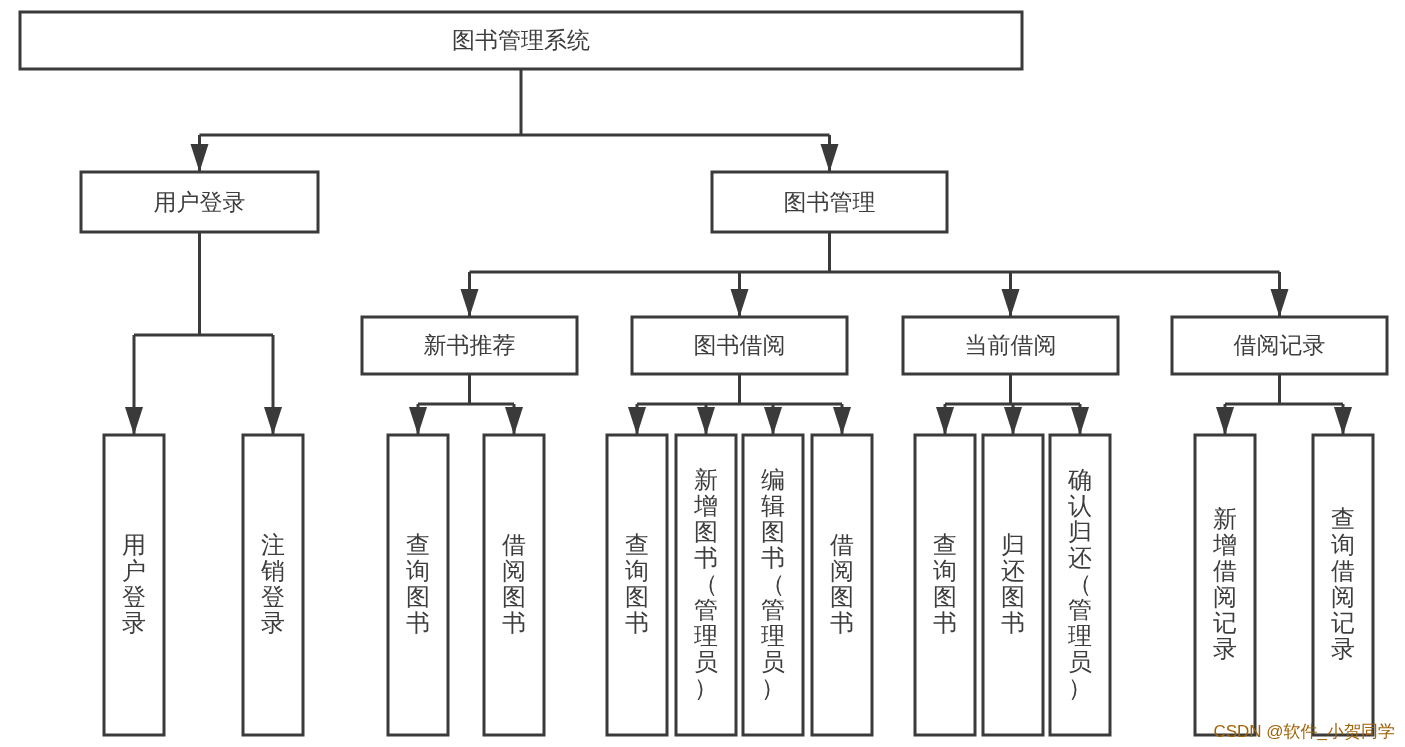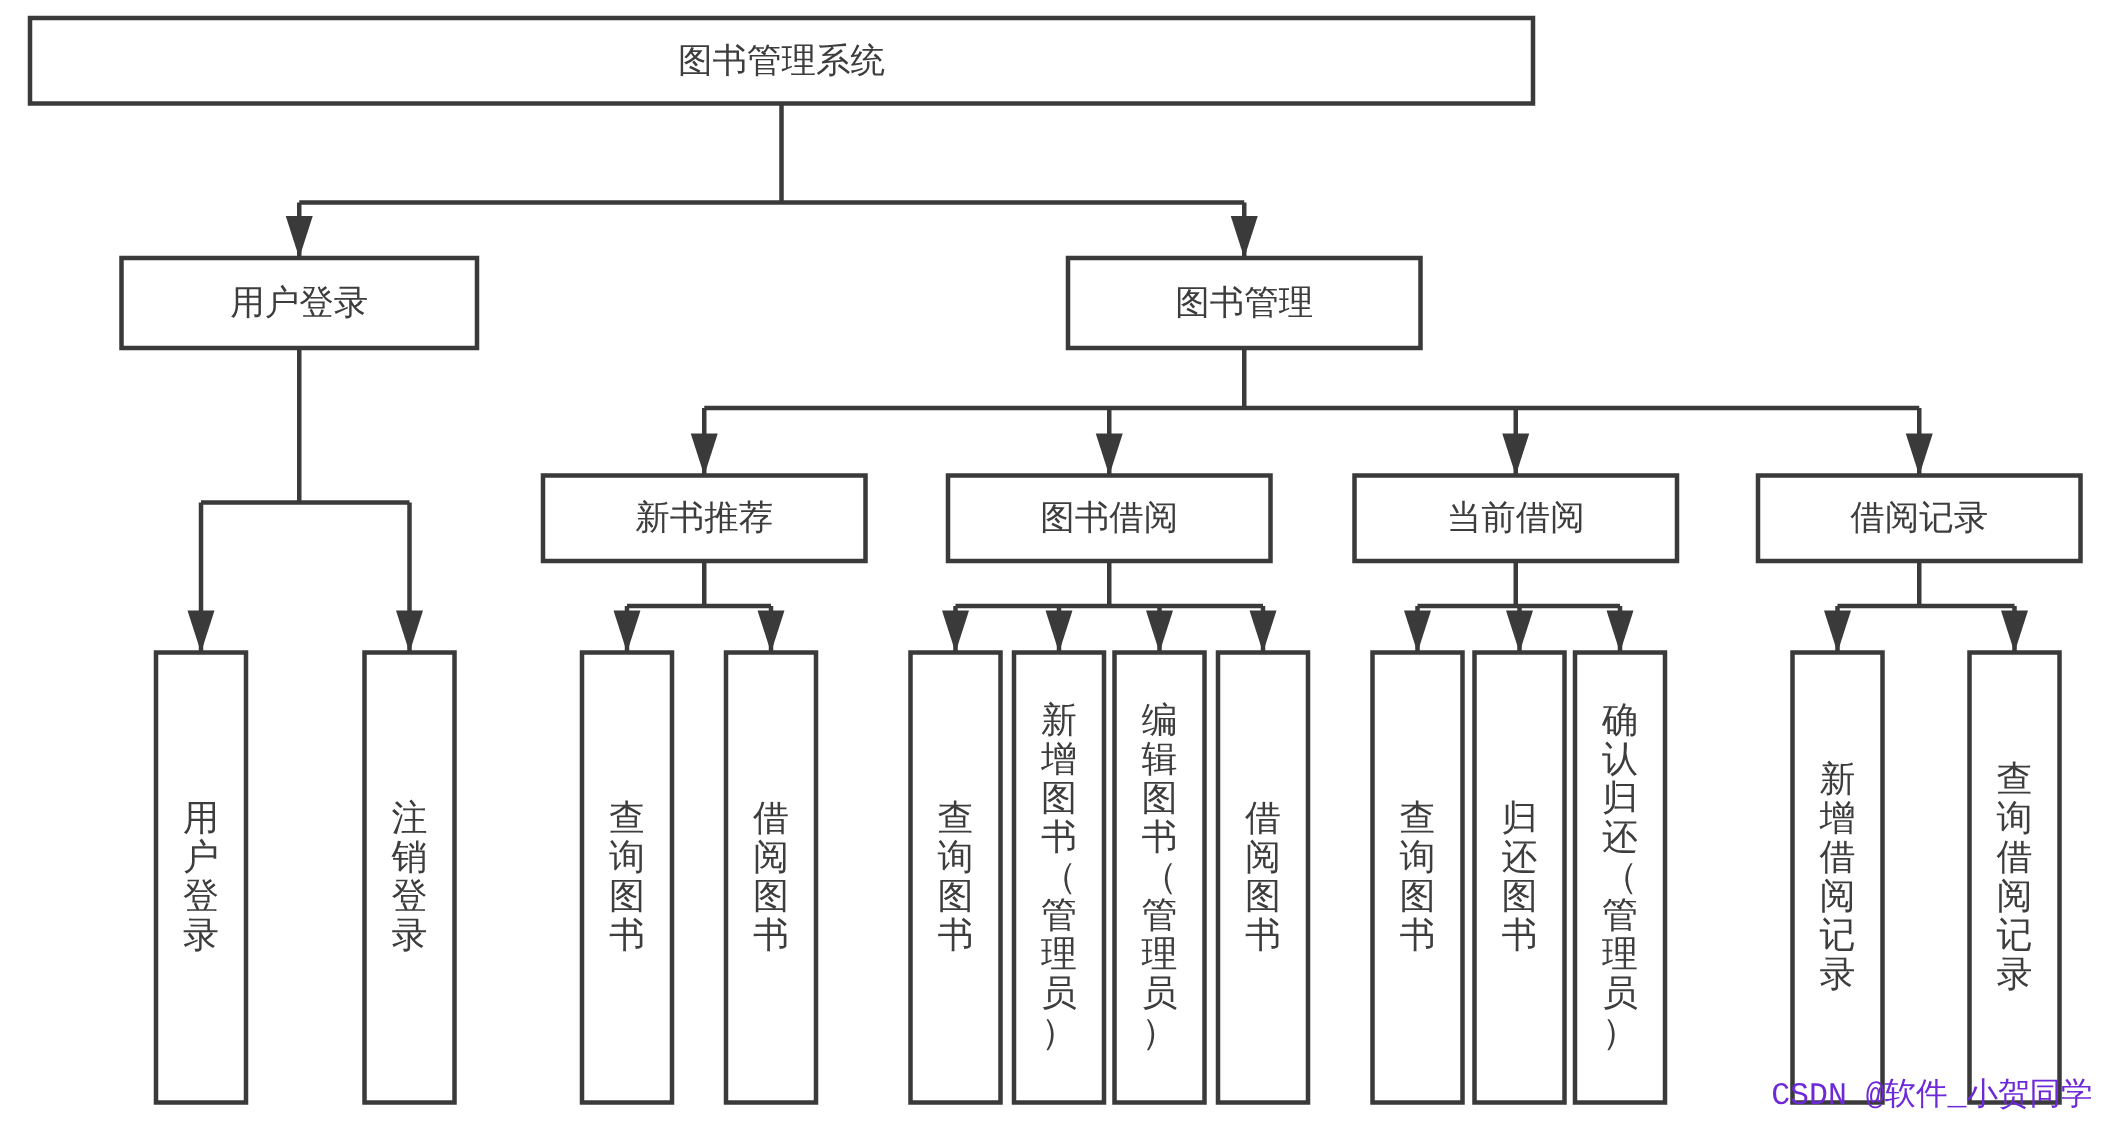--- a/index.html
+++ b/index.html
@@ -56,23 +56,23 @@
     stroke-width: 3;
     fill: none;
   }
   .arrow-head {
     fill: #3a3a3a;
   }
   #watermark {
     position: absolute;
     right: 10px;
     bottom: 4px;
-    color: #6d28d9;
-    font-size: 21px;
-    font-family: Liberation Mono, monospace;
+    color: #a16207;
+    font-size: 17px;
+    font-family: Liberation Sans, sans-serif;
     white-space: nowrap;
   }
 </style>
 </head>
 <body>
 
 <div id="diagram-root">
   <svg id="diagram-svg" width="1405" height="747" viewBox="0 0 1405 747" xmlns="http://www.w3.org/2000/svg">
     <defs></defs>
     <g id="edges-layer">

